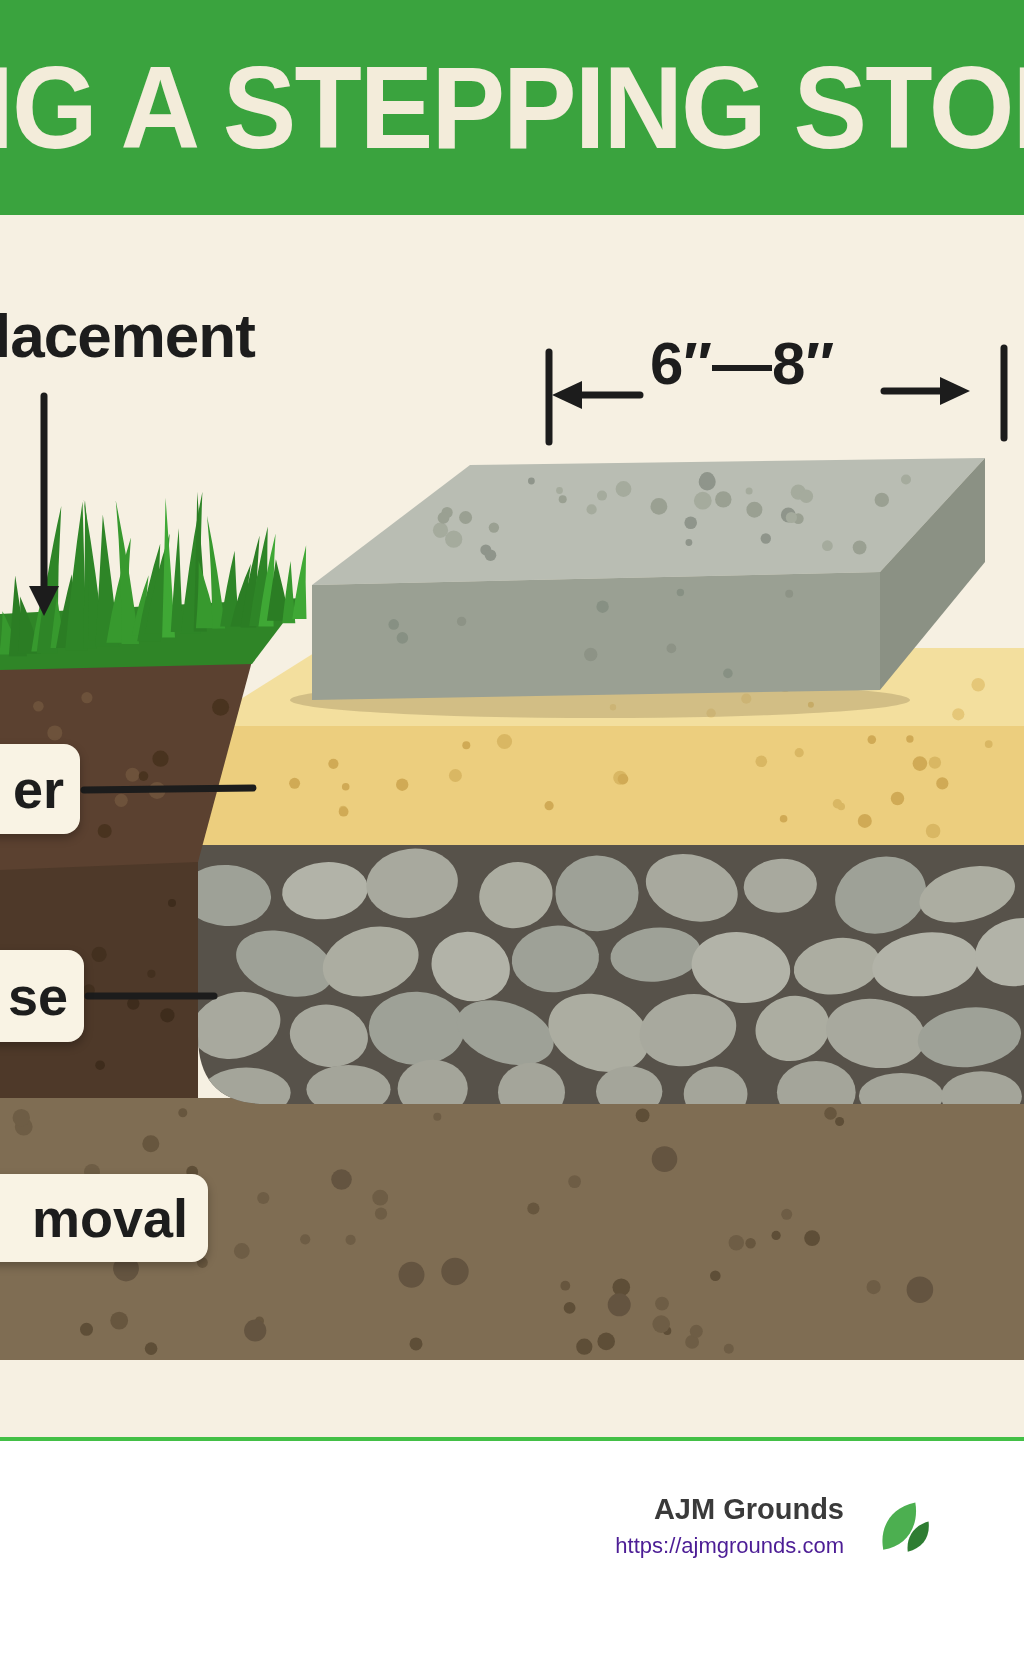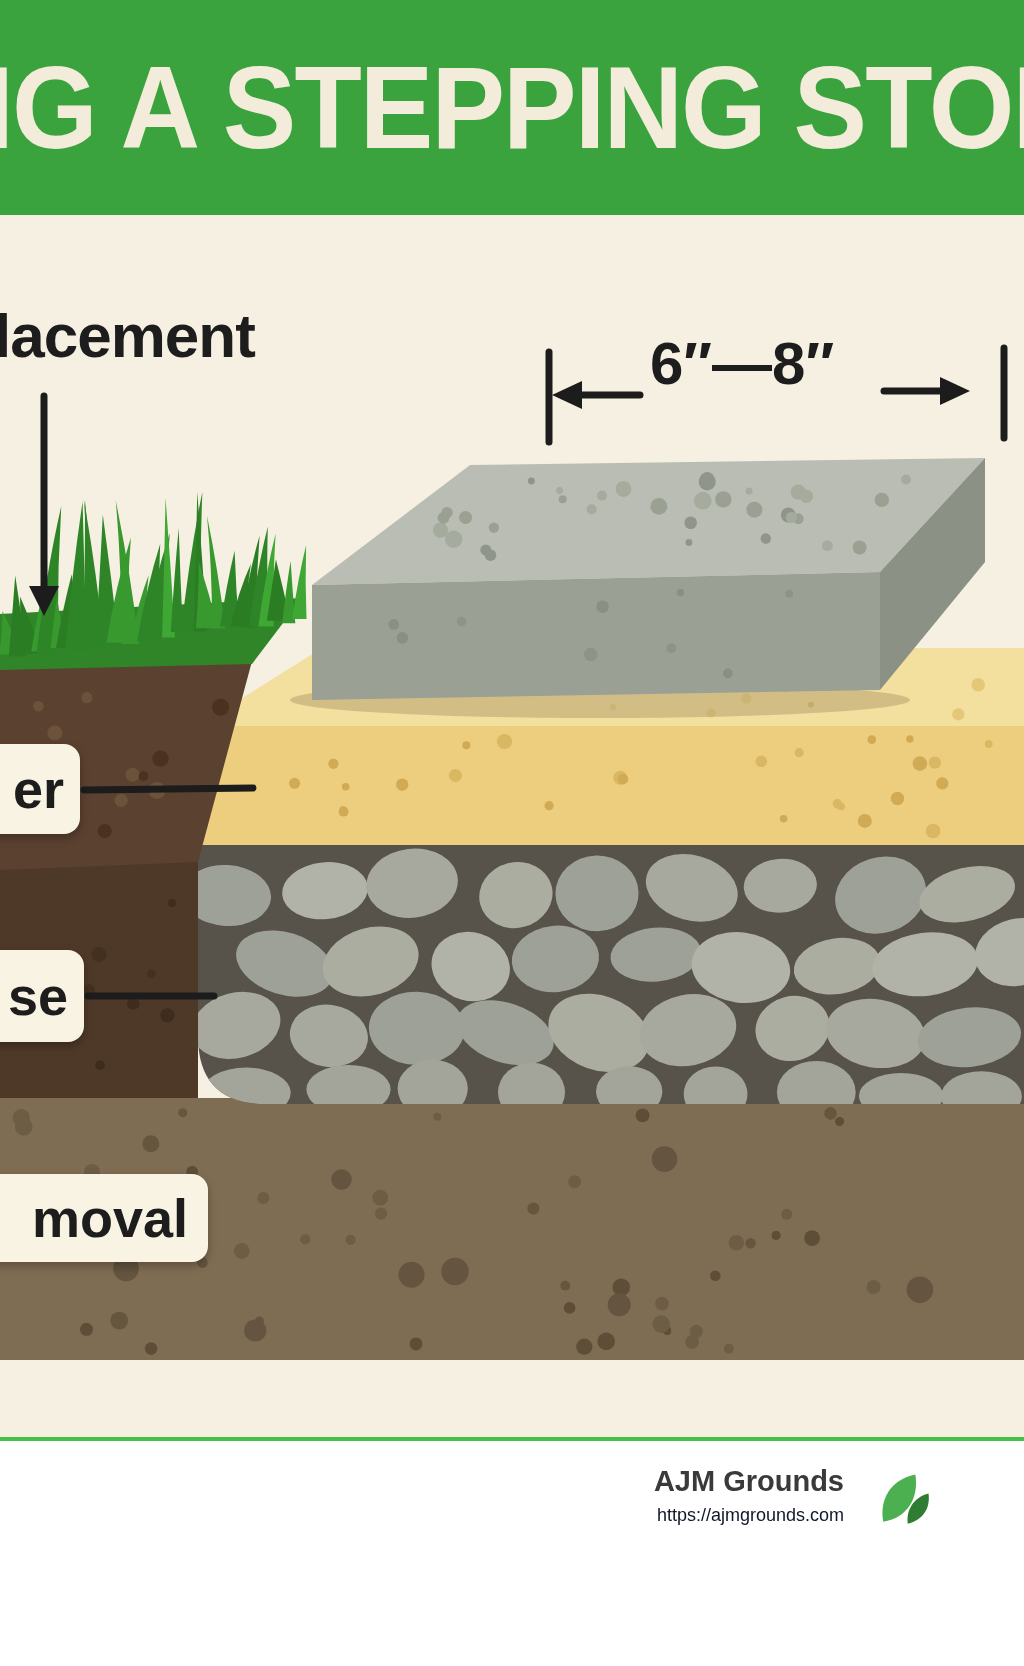--- a/index.html
+++ b/index.html
@@ -10,24 +10,24 @@
   .banner h1{font-size:116px;font-weight:700;color:#f3ecda;white-space:nowrap;letter-spacing:-2px;transform:scaleX(.95)}
   svg.illus{position:absolute;top:0;left:0}
   .lbl{position:absolute;color:#1d1d1d;font-weight:700;white-space:nowrap}
   .lbl-placement{left:-6px;top:300px;font-size:62px;letter-spacing:-1px}
   .lbl-dim{left:650px;top:329px;font-size:60px}
   .tagbox{position:absolute;background:#f9f3e4;border-radius:16px;box-shadow:0 4px 10px rgba(0,0,0,.28);display:flex;align-items:center;justify-content:flex-end;color:#1d1d1d;font-weight:700;font-size:54px}
   .tag-er{left:-28px;top:744px;width:108px;height:90px;padding-right:16px}
   .tag-se{left:-28px;top:950px;width:112px;height:92px;padding-right:16px}
   .tag-moval{left:-36px;top:1174px;width:244px;height:88px;padding-right:20px}
   .divider{position:absolute;top:1437px;left:0;width:100%;height:4px;background:#43c046}
-  .footer{position:absolute;top:1441px;left:0;width:100%;height:225px;background:#ffffff;display:flex;align-items:flex-start;justify-content:flex-end;padding:24px 86px 0 0;gap:26px}
+  .footer{position:absolute;top:1441px;left:0;width:100%;height:225px;background:#ffffff;display:flex;align-items:flex-start;justify-content:flex-end;padding:52px 86px 0 0;gap:26px}
   .brandtext{text-align:right}
   .brand{font-size:29px;font-weight:700;color:#3a3a3a}
-  .url{font-size:18px;color:#0f172a;margin-top:7px}
+  .url{font-size:22px;color:#4c1d95;margin-top:7px}
 </style>
 </head>
 <body>
 
 <div class="page">
 
   <header class="banner">
     <h1>NG A STEPPING STON</h1>
   </header>
 

